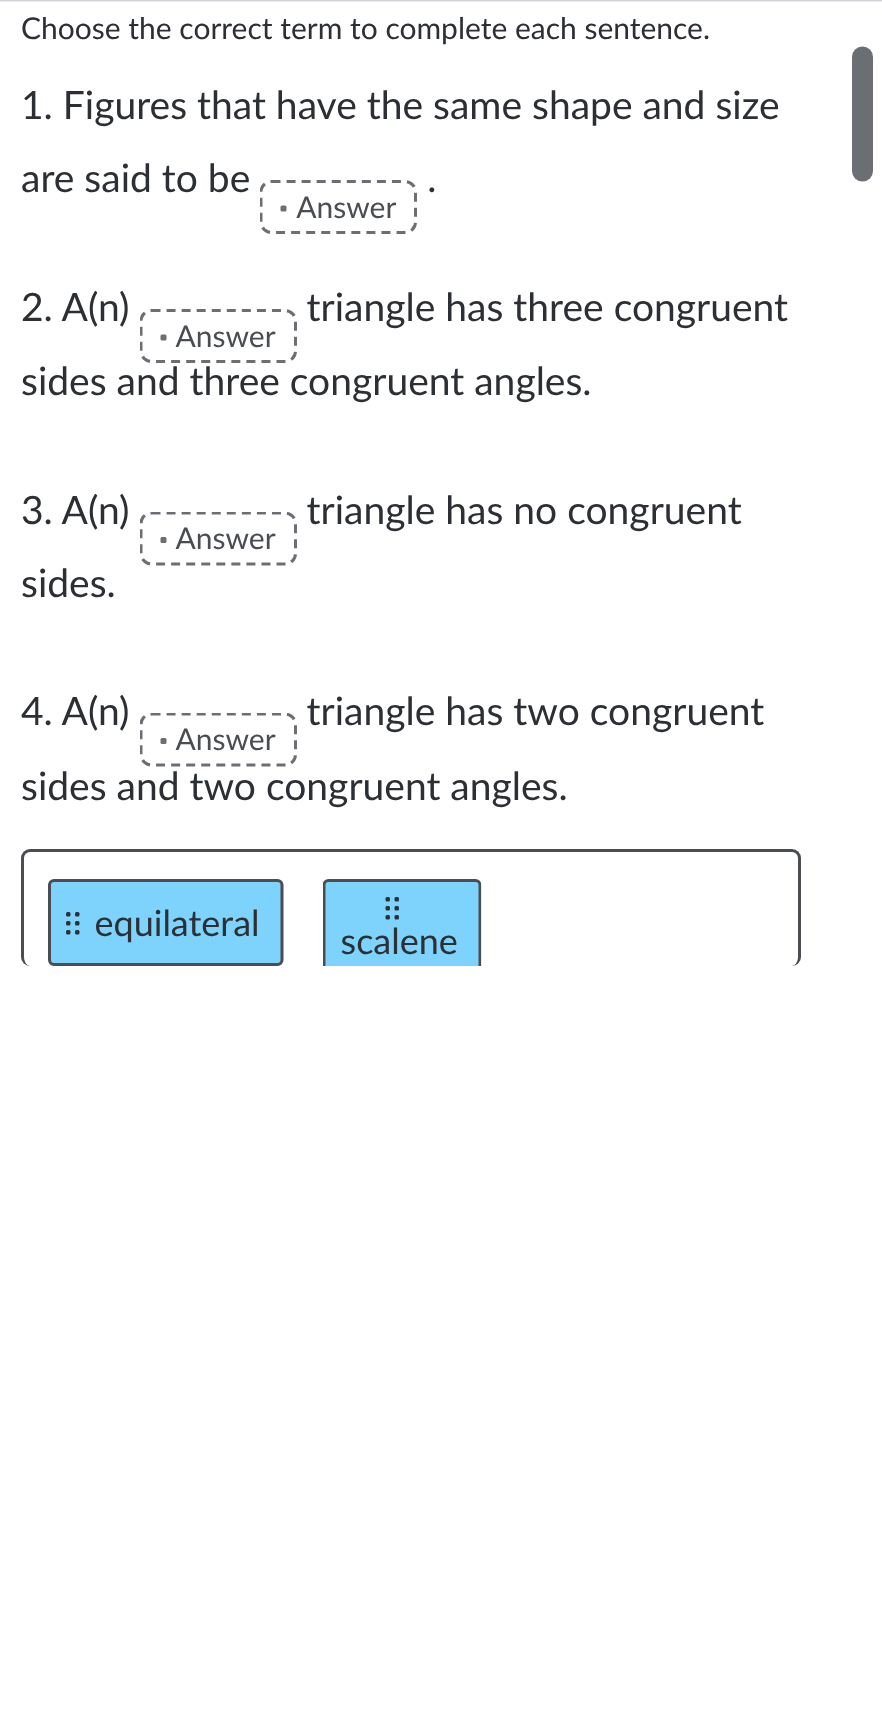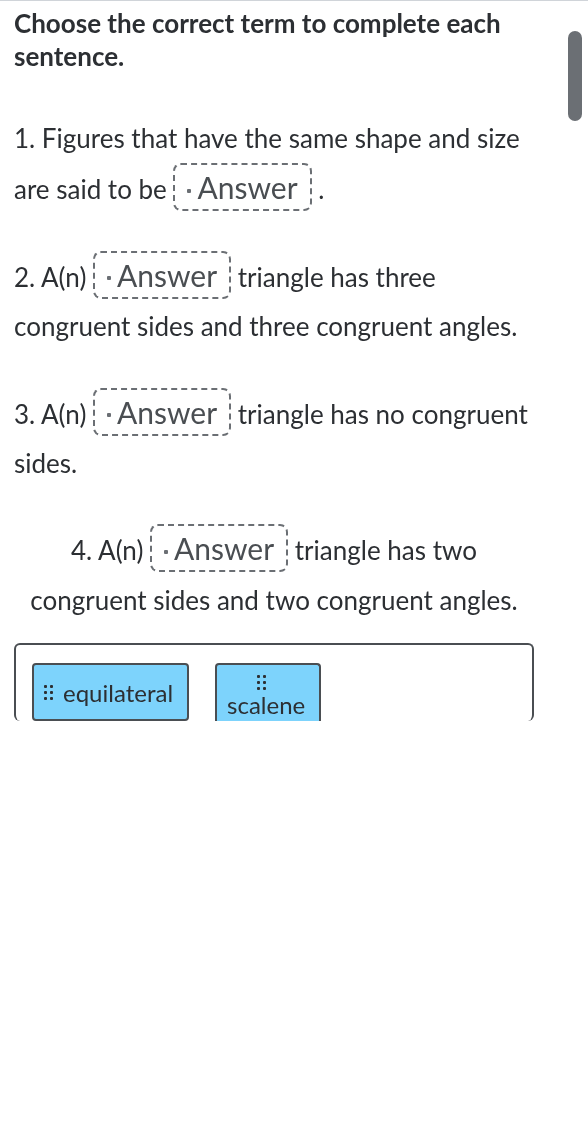--- a/index.html
+++ b/index.html
@@ -23,42 +23,42 @@
     width: 14px;
     height: 90px;
     background: #6b6f74;
     border-radius: 7px;
   }
   .content {
     padding: 6px 14px 0 14px;
     width: 548px;
   }
   .instruction {
-    font-weight: 700;
-    font-size: 26px;
+    font-weight: 400;
+    font-size: 20px;
     line-height: 1.25;
-    margin: 0 0 42px 0;
+    margin: 0 0 13px 0;
   }
   .question {
     font-size: 26px;
     line-height: 1.9;
     margin: 0 0 36px 0;
   }
-  .question:last-of-type { margin-bottom: 18px; text-align: center; }
+  .question:last-of-type { margin-bottom: 18px; }
   .dropzone {
     display: inline-block;
     border: 2px dashed #6b6f74;
     border-radius: 8px;
     padding: 4px 12px 4px 12px;
-    font-size: 30px;
+    font-size: 20px;
     color: #4a4e52;
     vertical-align: baseline;
     line-height: 1.2;
     position: relative;
-    top: 0;
+    top: 17px;
   }
   .dropzone::before {
     content: "";
     display: inline-block;
     width: 4px; height: 4px;
     background: #6b6f74;
     border-radius: 1px;
     margin-right: 6px;
     vertical-align: middle;
     position: relative;

